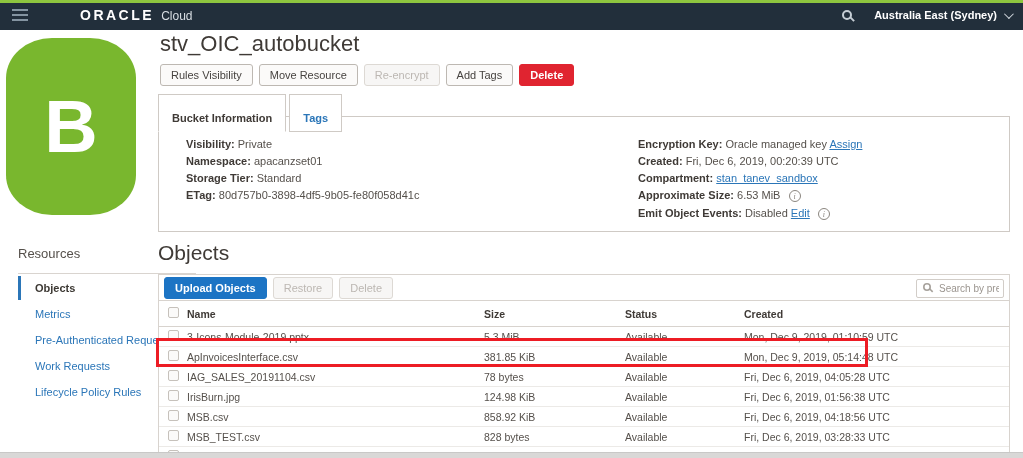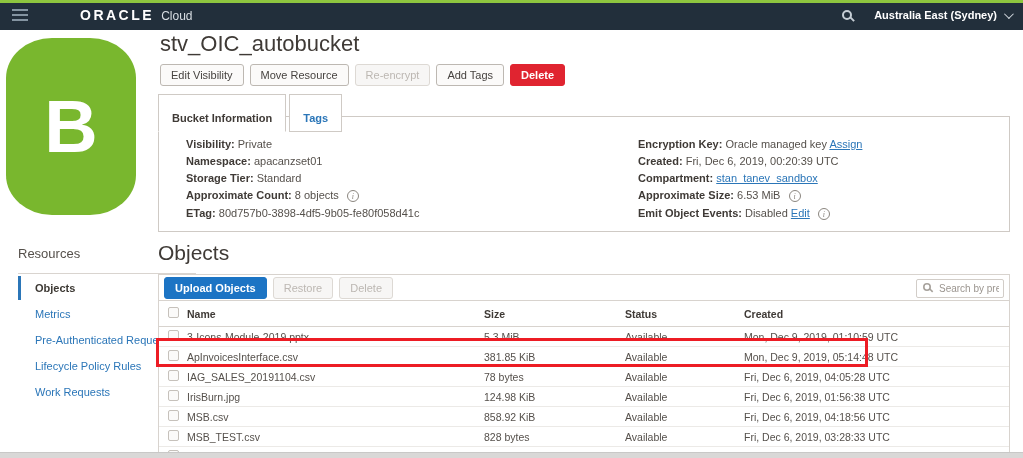--- a/index.html
+++ b/index.html
@@ -97,28 +97,28 @@
 
 <div class="bucket-icon">
   <span class="letter">B</span>
 </div>
 
 <div class="resources">
   <div class="resources-title">Resources</div>
   <div class="res-item active">Objects</div>
   <div class="res-item">Metrics</div>
   <div class="res-item">Pre-Authenticated Requests</div>
+  <div class="res-item">Work Requests</div>
   <div class="res-item">Lifecycle Policy Rules</div>
-  <div class="res-item">Work Requests</div>
 </div>
 
 <h1 class="page-title">stv_OIC_autobucket</h1>
 
 <div class="actions">
-  <button class="btn">Edit Visibility</button>
+  <button class="btn">Rules Visibility</button>
   <button class="btn">Move Resource</button>
   <button class="btn disabled">Re-encrypt</button>
   <button class="btn">Add Tags</button>
   <button class="btn danger">Delete</button>
 </div>
 
 <div class="tabs">
   <div class="tab active">Bucket Information</div>
   <div class="tab inactive">Tags</div>
 </div>
@@ -129,25 +129,20 @@
       <b>Visibility:</b>
       <span>Private</span>
     </div>
     <div class="field">
       <b>Namespace:</b>
       <span>apacanzset01</span>
     </div>
     <div class="field">
       <b>Storage Tier:</b>
       <span>Standard</span>
-    </div>
-    <div class="field">
-      <b>Approximate Count:</b>
-      <span>8 objects</span>
-      <span class="info-i">i</span>
     </div>
     <div class="field">
       <b>ETag:</b>
       <span>80d757b0-3898-4df5-9b05-fe80f058d41c</span>
     </div>
   </div>
   <div class="col-right">
     <div class="field">
       <b>Encryption Key:</b>
       <span>Oracle managed key</span>

